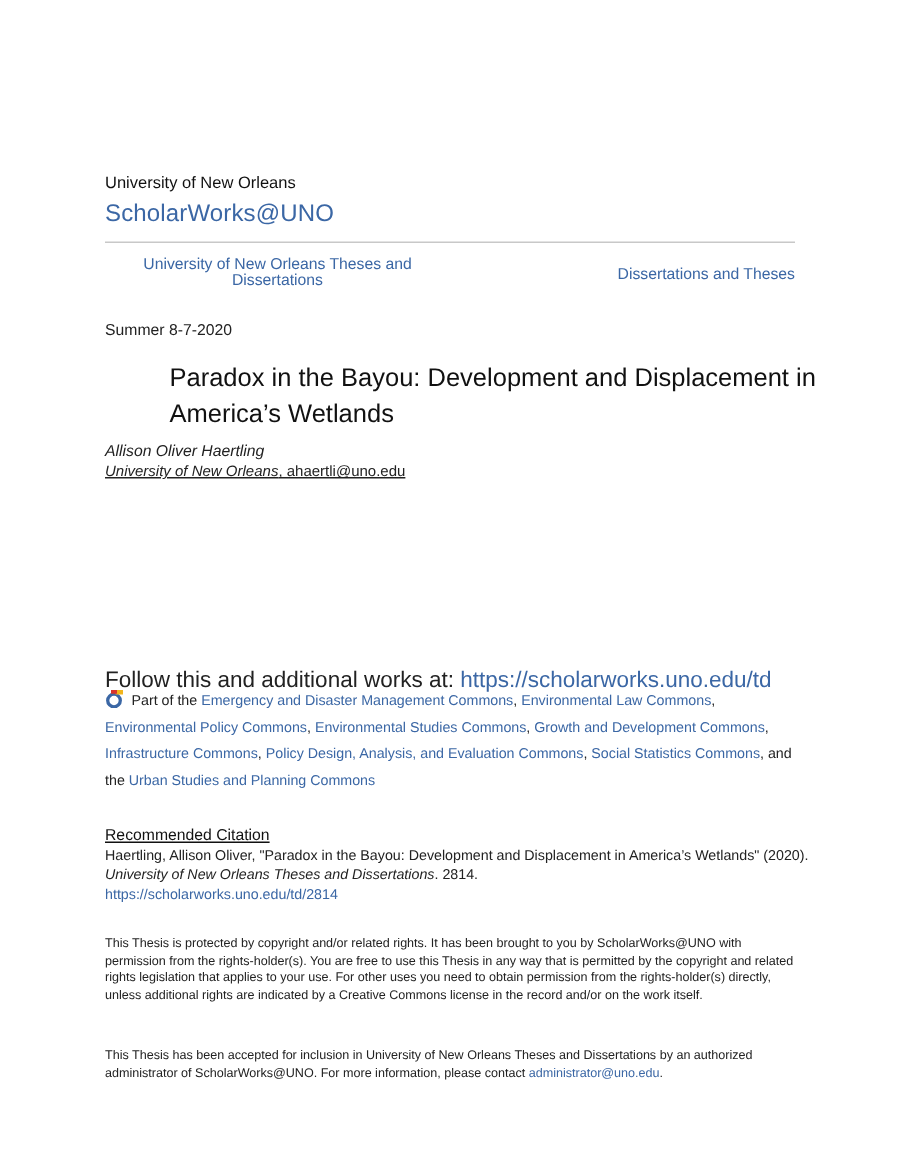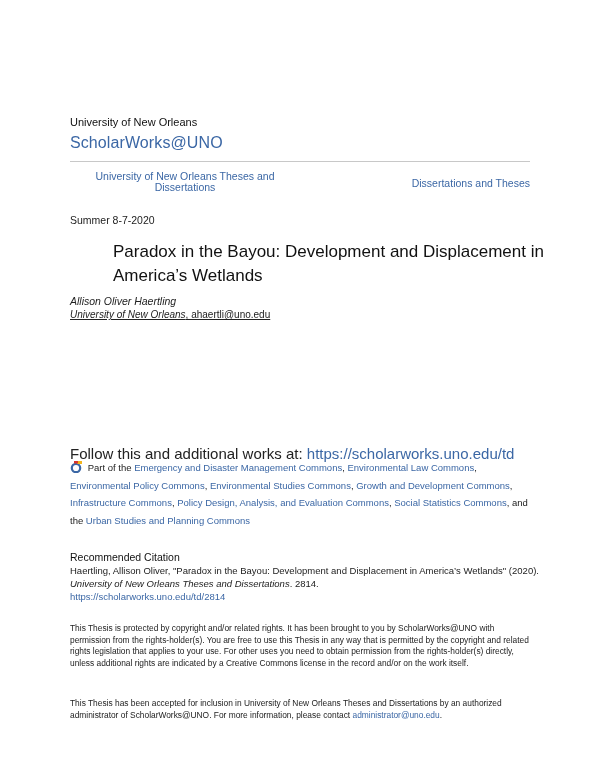--- a/index.html
+++ b/index.html
@@ -14,21 +14,21 @@
   .coll-left { left: 70px; top: 158px; font-size: 10.5px; line-height: 11px; width: 230px; color: #3b67a5; }
   .coll-right { right: 70px; top: 164px; font-size: 10.5px; color: #3b67a5; }
   .date { left: 70px; top: 201px; font-size: 10.5px; color: #222; }
   .title { left: 70px; top: 227px; width: 460px; font-size: 17px; line-height: 24px; color: #111; margin-left: 43px; }
   .author { left: 70px; top: 282px; font-size: 10.5px; color: #222; font-style: italic; }
   .affil { left: 70px; top: 296px; font-size: 10px; color: #222; text-decoration: underline; }
   .affil i { font-style: italic; }
   .follow { left: 70px; top: 432px; font-size: 15px; color: #222; }
   .partof { left: 70px; top: 446px; width: 460px; font-size: 9.5px; line-height: 17.5px; color: #222; }
   .partof .net-icon { display: inline-block; width: 13px; height: 12px; vertical-align: -2px; margin-right: 2px; }
-  .rec-head { left: 70px; top: 538px; font-size: 10.5px; color: #111; }
+  .rec-head { left: 70px; top: 538px; font-size: 10.5px; color: #111; text-decoration: underline; }
   .rec-body { left: 70px; top: 551px; width: 470px; font-size: 9.5px; line-height: 13px; color: #222; }
   .rec-body i { font-style: italic; }
   .rights { left: 70px; top: 610px; width: 462px; font-size: 8.4px; line-height: 11.6px; color: #222; }
   .accepted { left: 70px; top: 685px; width: 462px; font-size: 8.4px; line-height: 11.6px; color: #222; }
 </style>
 </head>
 <body>
 
 <div class="page">
 

